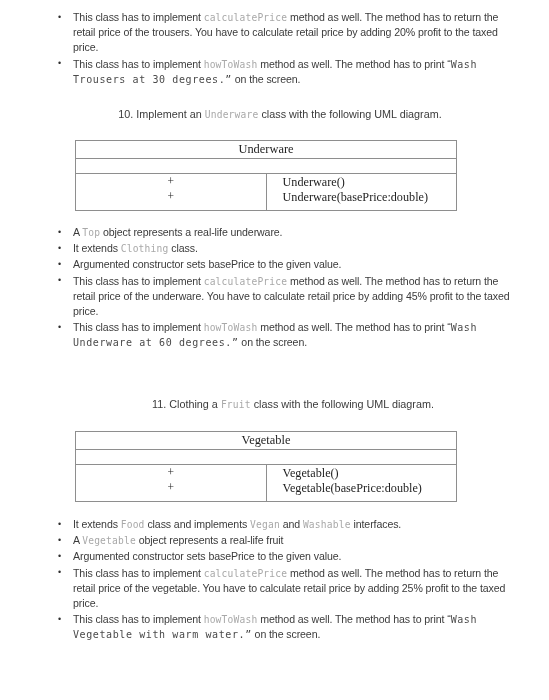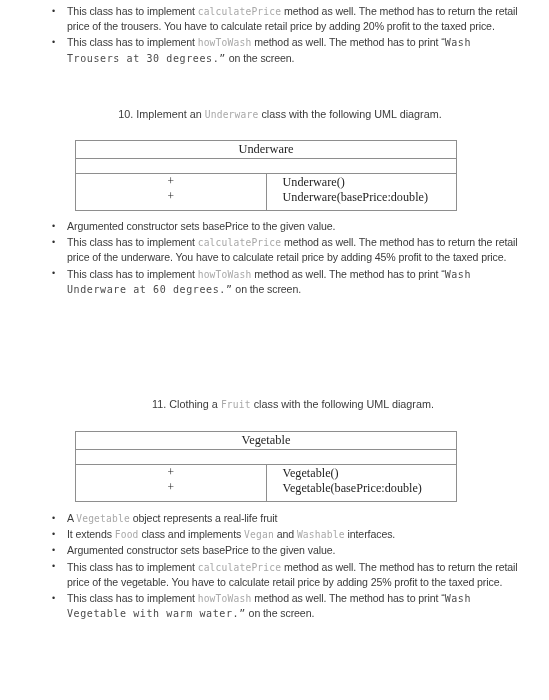--- a/index.html
+++ b/index.html
@@ -17,21 +17,21 @@
   }
   .page {
     position: relative;
     width: 549px;
     height: 700px;
   }
 
   
   .bullets {
     list-style: none;
-    margin: 0;
+    margin: 6px;
     padding: 0;
   }
   .bullets li {
     position: relative;
     padding-left: 16px;
     margin: 0 0 1px 0;
     font-size: 10.6px;
     line-height: 15.2px;
     color: #3b3b3b;
     letter-spacing: -0.01em;
@@ -142,20 +142,22 @@
           <div>Underware()</div>
           <div>Underware(basePrice:double)</div>
         </td>
       </tr>
     </tbody>
       </table>
   </div>
 
   <div class="blk" style="left:51px; top:219px; width:474px;">
     <ul class="bullets" id="q10-bullets">
+        <li><span>A </span><span class="code">Top</span><span>  object represents a real-life underware.</span></li>
+        <li><span>It extends </span><span class="code">Clothing</span><span>  class.</span></li>
         <li><span>Argumented constructor sets basePrice to the given value.</span></li>
         <li><span>This class has to implement </span><span class="code">calculatePrice</span><span> method as well. The method has to return the retail price of the underware. You have to calculate retail price by adding 45% profit to the taxed price.</span></li>
         <li><span>This class has to implement </span><span class="code">howToWash</span><span> method as well. The method has to print “</span><span class="lit">Wash Underware at 60 degrees.”</span><span> on the screen.</span></li>
       </ul>
   </div>
 
   <div class="blk qline" style="left:48px; top:398px; width:490px;">
     <span>11.</span><span> Clothing a </span><span class="code">Fruit</span><span> class with the following UML diagram.</span>
   </div>
 
@@ -177,21 +179,21 @@
           <div>Vegetable()</div>
           <div>Vegetable(basePrice:double)</div>
         </td>
       </tr>
     </tbody>
       </table>
   </div>
 
   <div class="blk" style="left:51px; top:511px; width:474px;">
     <ul class="bullets" id="q11-bullets">
+        <li><span>It extends </span><span class="code">Food</span><span>  class and implements </span><span class="code">Vegan</span><span>  and </span><span class="code">Washable</span><span>  interfaces.</span></li>
         <li><span>A </span><span class="code">Vegetable</span><span>  object represents a real-life fruit</span></li>
-        <li><span>It extends </span><span class="code">Food</span><span>  class and implements </span><span class="code">Vegan</span><span>  and </span><span class="code">Washable</span><span>  interfaces.</span></li>
         <li><span>Argumented constructor sets basePrice to the given value.</span></li>
         <li><span>This class has to implement </span><span class="code">calculatePrice</span><span> method as well. The method has to return the retail price of the vegetable. You have to calculate retail price by adding 25% profit to the taxed price.</span></li>
         <li><span>This class has to implement </span><span class="code">howToWash</span><span> method as well. The method has to print “</span><span class="lit">Wash Vegetable with warm water.”</span><span> on the screen.</span></li>
       </ul>
   </div>
 
 </div>
 
 </body></html>

